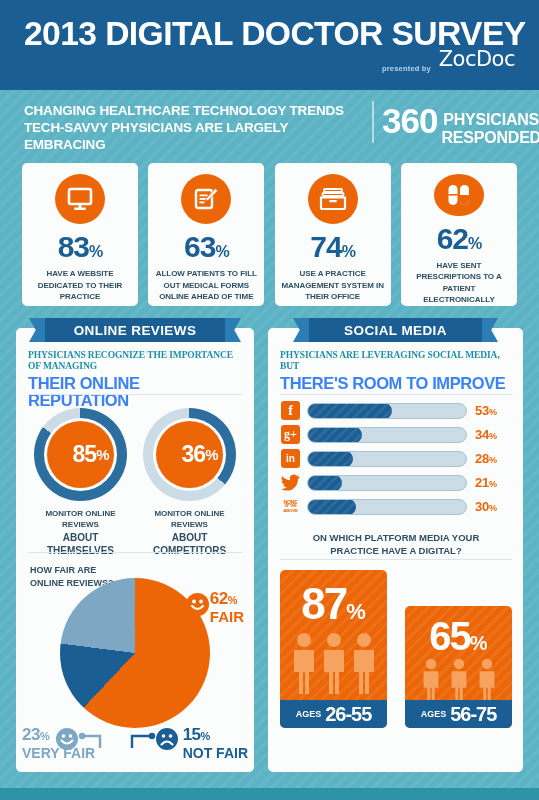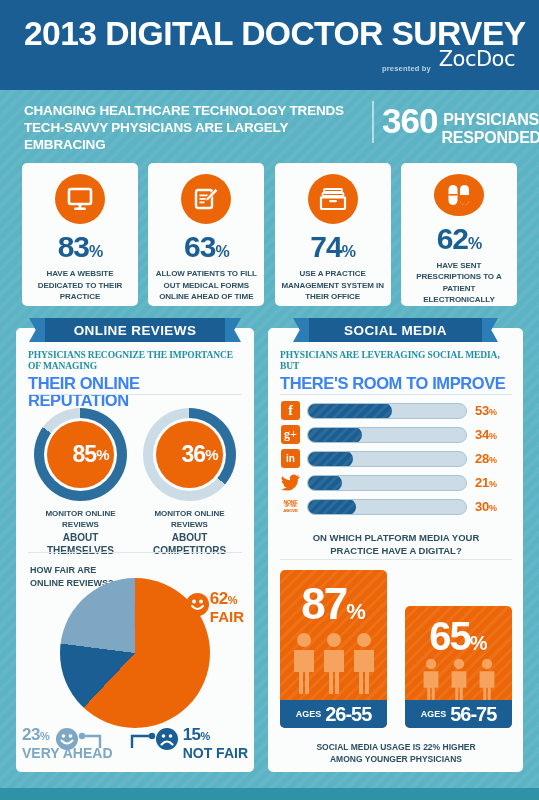--- a/index.html
+++ b/index.html
@@ -427,21 +427,21 @@
       </svg>
       <div style="position:absolute; left:40px; top:172px; width:22px; height:22px; border-radius:50%; background:#7ea7c4;">
         <svg width="22" height="22" viewBox="0 0 22 22">
           <circle cx="7.5" cy="8" r="1.8" fill="#fff"></circle>
           <circle cx="14.5" cy="8" r="1.8" fill="#fff"></circle>
           <path d="M5.5 12.5 Q11 18.5 16.5 12.5" fill="none" stroke="#fff" stroke-width="2.1" stroke-linecap="round"></path>
         </svg>
       </div>
       <div class="lbl-very" style="left:6px; top:170px; bottom:auto;">
         <div class="n"><span>23</span><span class="sym">%</span></div>
-        <div class="t">VERY AHEAD</div>
+        <div class="t">VERY FAIR</div>
       </div>
 
       <svg width="60" height="40" viewBox="0 0 60 40" style="position:absolute; left:106px; top:158px;">
         <path d="M10 34 L10 22 L30 22" fill="none" stroke="#1b5e93" stroke-width="2.4"></path>
         <circle cx="30" cy="22" r="3.2" fill="#1b5e93"></circle>
       </svg>
       <div style="position:absolute; left:140px; top:172px; width:22px; height:22px; border-radius:50%; background:#1b5e93;">
         <svg width="22" height="22" viewBox="0 0 22 22">
           <circle cx="7.5" cy="8" r="1.8" fill="#fff"></circle>
           <circle cx="14.5" cy="8" r="1.8" fill="#fff"></circle>
@@ -571,20 +571,16 @@
               <path d="M3 18h20v22h-5v22h-4V40h-2v22h-4V40H3z" fill="#f5a35f"></path>
             </svg>
         </div>
         <div class="age-foot">
           <span class="ages">AGES</span>
           <span class="range">56-75</span>
         </div>
       </div>
     </div>
 
-    <div class="age-cap" style="position:absolute; left:12px; top:404px; width:232px;">
-      <div>SOCIAL MEDIA USAGE IS 22% HIGHER</div>
-      <div>AMONG YOUNGER PHYSICIANS</div>
-    </div>
   </div>
 
   <div class="footer-band"></div>
 </div>
 
 </body></html>

